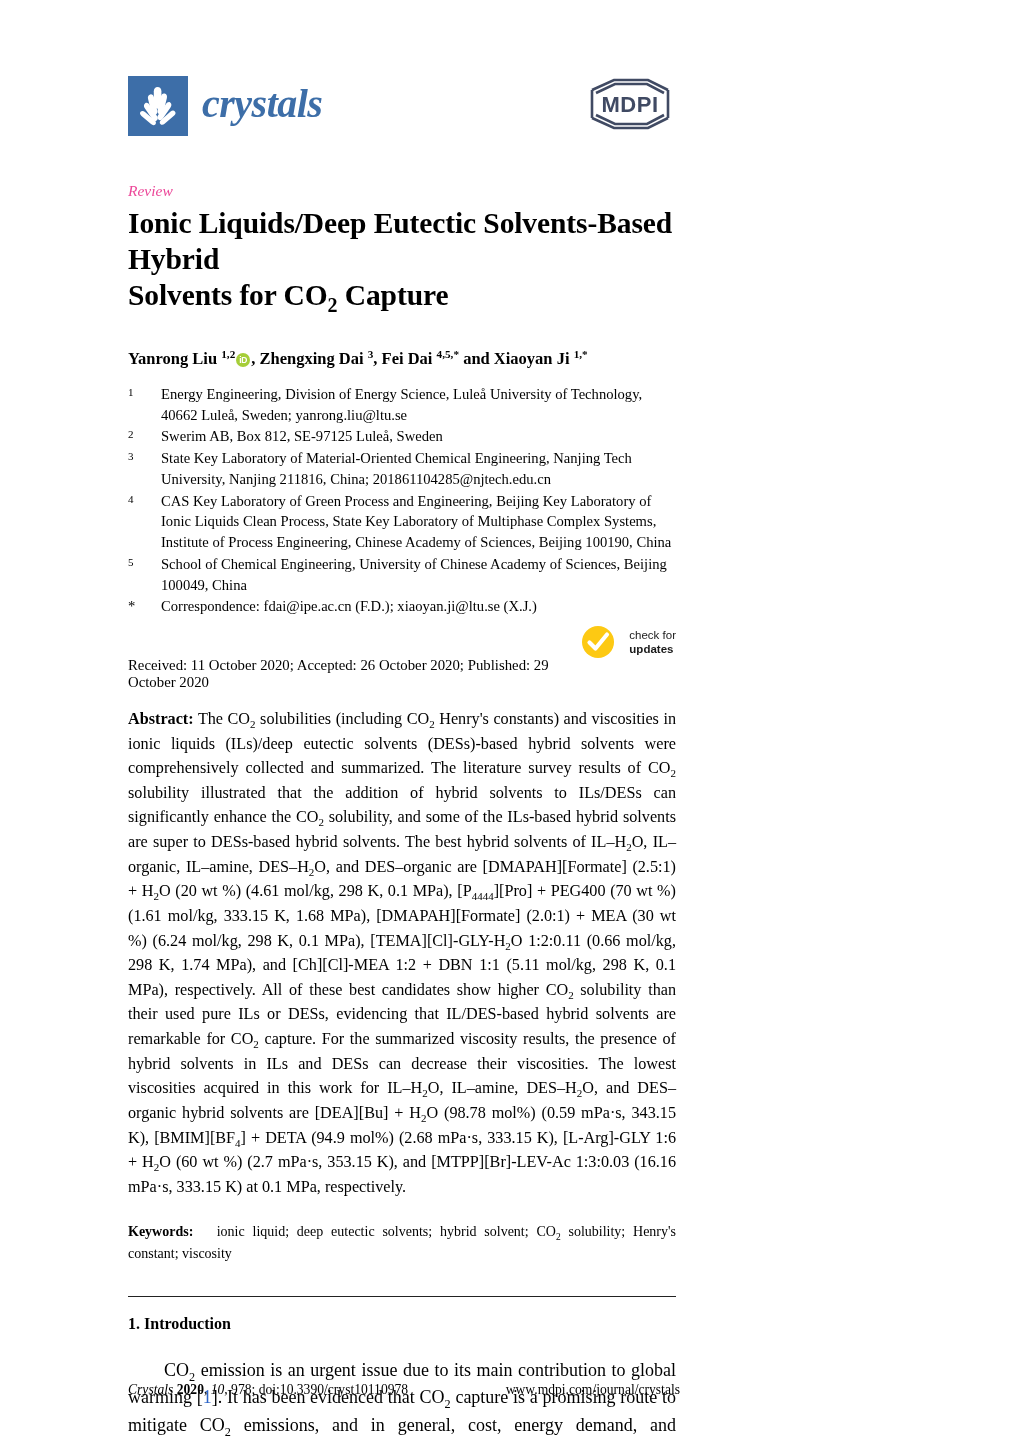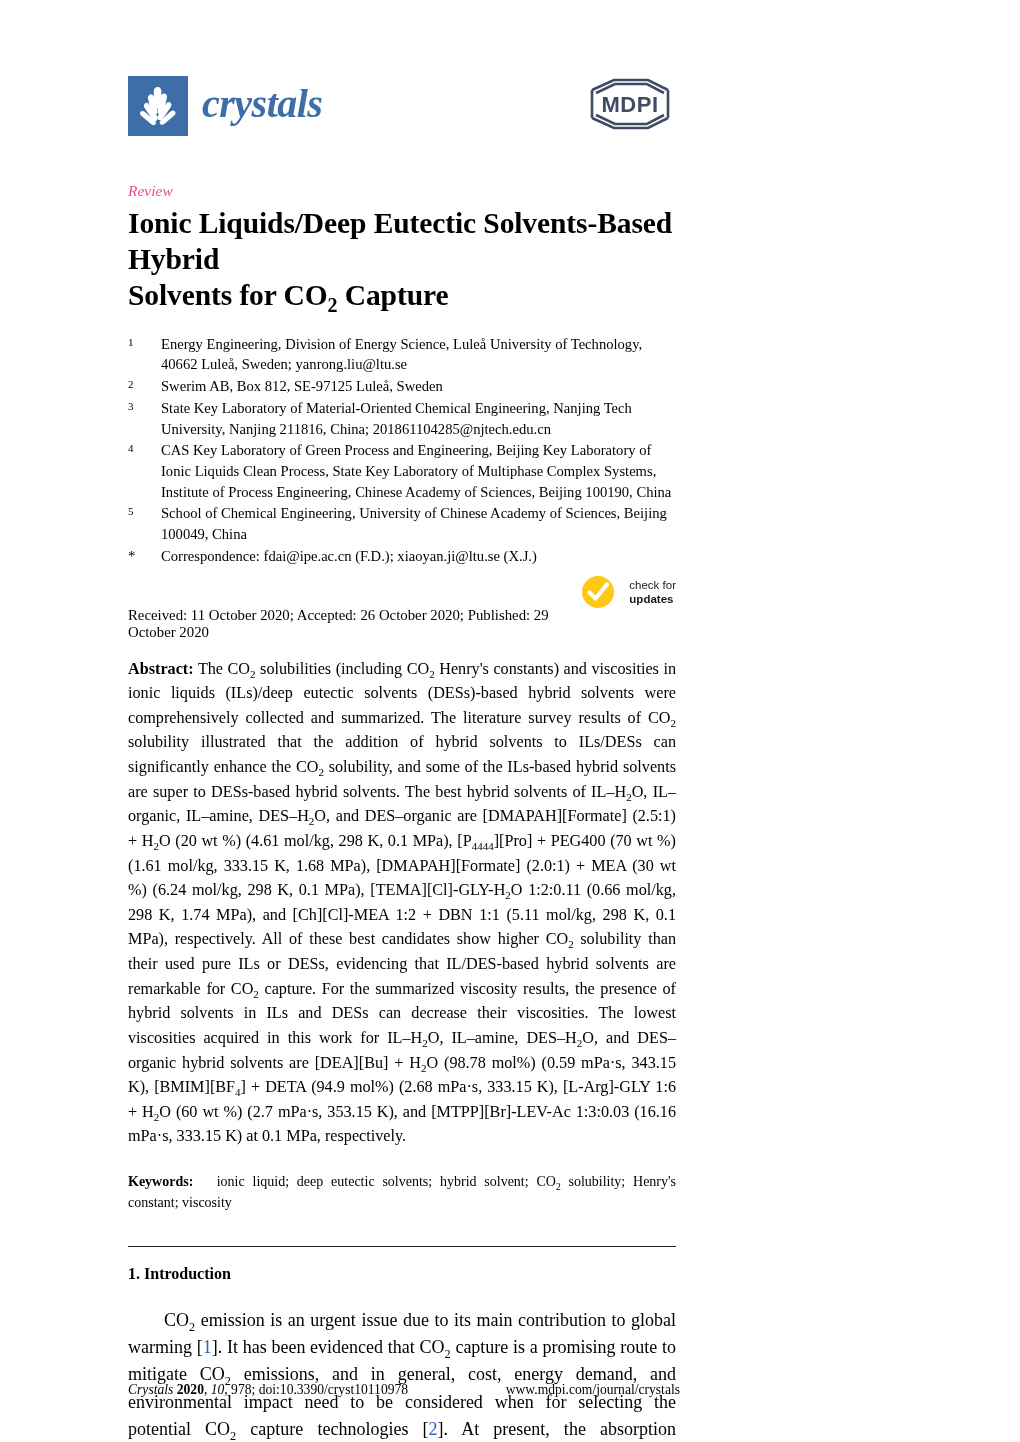--- a/index.html
+++ b/index.html
@@ -262,20 +262,23 @@
     </div>
   </div>
 
   <div class="article-type">Review</div>
 
   <h1 class="paper-title">
     <span>Ionic Liquids/Deep Eutectic Solvents-Based Hybrid</span><br>
     <span>Solvents for CO</span><sub>2</sub><span> Capture</span>
   </h1>
 
+  <div class="authors">
+    <span>Yanrong Liu </span><sup>1,2</sup><span class="orcid">iD</span><span>, Zhengxing Dai </span><sup>3</sup><span>, Fei Dai </span><sup>4,5,*</sup><span> and Xiaoyan Ji </span><sup>1,*</sup>
+  </div>
 
   <div class="affiliations">
     <div class="aff-row">
       <div class="aff-mark">1</div>
       <div class="aff-text">Energy Engineering, Division of Energy Science, Luleå University of Technology, 40662 Luleå, Sweden; yanrong.liu@ltu.se</div>
     </div>
     <div class="aff-row">
       <div class="aff-mark">2</div>
       <div class="aff-text">Swerim AB, Box 812, SE-97125 Luleå, Sweden</div>
     </div>

